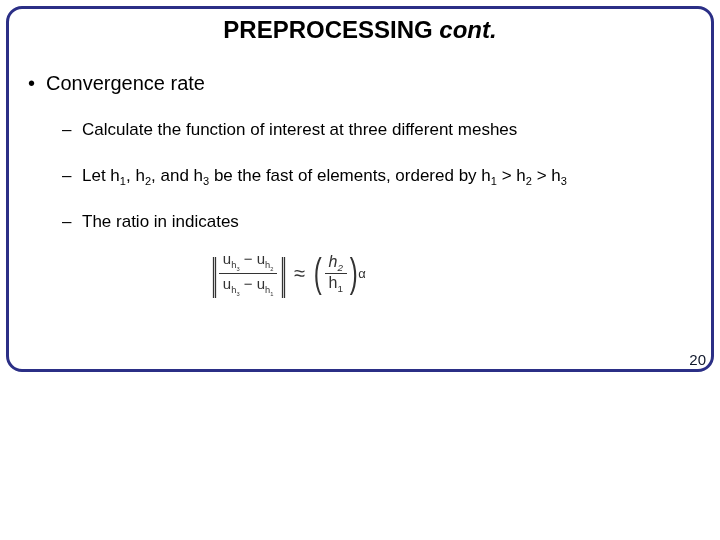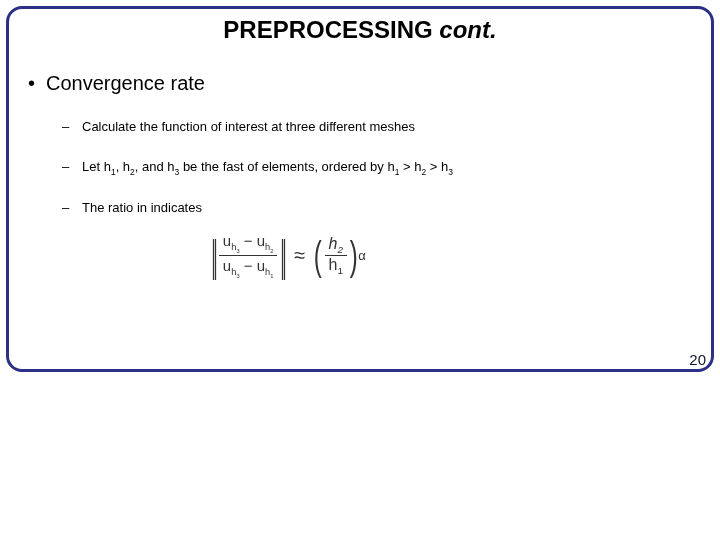--- a/index.html
+++ b/index.html
@@ -37,21 +37,21 @@
     font-size: 20px;
     color: #000;
     margin-bottom: 22px;
   }
   .lvl1::before {
     content: "•";
     display: inline-block;
     width: 18px;
   }
   .lvl2 {
-    font-size: 13px;
+    font-size: 17px;
     color: #000;
     margin-left: 34px;
     margin-bottom: 20px;
     line-height: 1.5;
     margin-top: 12px;
   }
   .lvl2::before {
     content: "–";
     display: inline-block;
     width: 20px;

